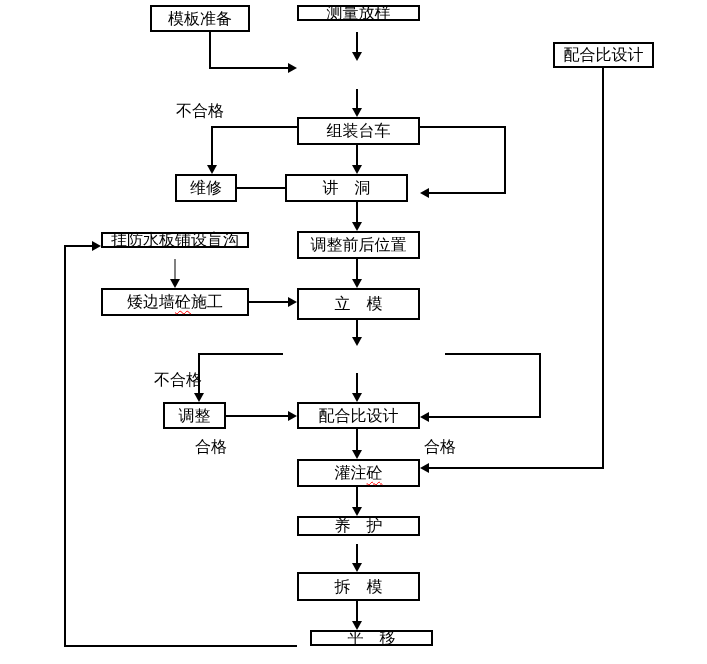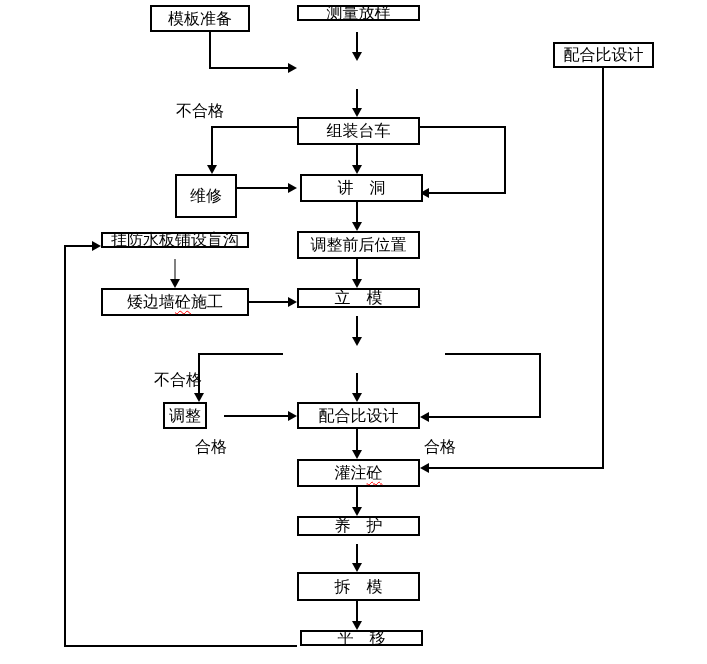--- a/index.html
+++ b/index.html
@@ -172,54 +172,54 @@
   </div>
   <div class="box" style="left:297px;top:5px;width:123px;height:16px">
     <span>测量放样</span>
   </div>
   <div class="box" style="left:553px;top:42px;width:101px;height:26px">
     <span>配合比设计</span>
   </div>
   <div class="box" style="left:297px;top:117px;width:123px;height:28px">
     <span>组装台车</span>
   </div>
-  <div class="box" style="left:175px;top:174px;width:62px;height:44px">
+  <div class="box" style="left:175px;top:174px;width:62px;height:28px">
     <span>维修</span>
   </div>
-  <div class="box" style="left:300px;top:174px;width:123px;height:28px">
+  <div class="box" style="left:285px;top:174px;width:123px;height:28px">
     <span>讲　洞</span>
   </div>
   <div class="box" style="left:297px;top:231px;width:123px;height:28px">
     <span>调整前后位置</span>
   </div>
   <div class="box" style="left:101px;top:232px;width:148px;height:16px">
     <span>挂防水板铺设盲沟</span>
   </div>
   <div class="box" style="left:101px;top:288px;width:148px;height:28px">
     <span>矮边墙</span><span class="miswrite">砼</span><span>施工</span>
   </div>
-  <div class="box" style="left:297px;top:288px;width:123px;height:20px">
+  <div class="box" style="left:297px;top:288px;width:123px;height:32px">
     <span>立　模</span>
   </div>
-  <div class="box" style="left:163px;top:402px;width:44px;height:27px">
+  <div class="box" style="left:163px;top:402px;width:63px;height:27px">
     <span>调整</span>
   </div>
   <div class="box" style="left:297px;top:402px;width:123px;height:27px">
     <span>配合比设计</span>
   </div>
   <div class="box" style="left:297px;top:459px;width:123px;height:28px">
     <span>灌注</span><span class="miswrite">砼</span><span></span>
   </div>
   <div class="box" style="left:297px;top:516px;width:123px;height:20px">
     <span>养　护</span>
   </div>
   <div class="box" style="left:297px;top:572px;width:123px;height:29px">
     <span>拆　模</span>
   </div>
-  <div class="box" style="left:300px;top:630px;width:123px;height:16px">
+  <div class="box" style="left:310px;top:630px;width:123px;height:16px">
     <span>平　移</span>
   </div>
 
   <div class="edge-label" style="left:176px;top:103px">不合格</div>
   <div class="edge-label" style="left:154px;top:372px">不合格</div>
   <div class="edge-label" style="left:195px;top:439px">合格</div>
   <div class="edge-label" style="left:424px;top:439px">合格</div>
 
 </div>
 

